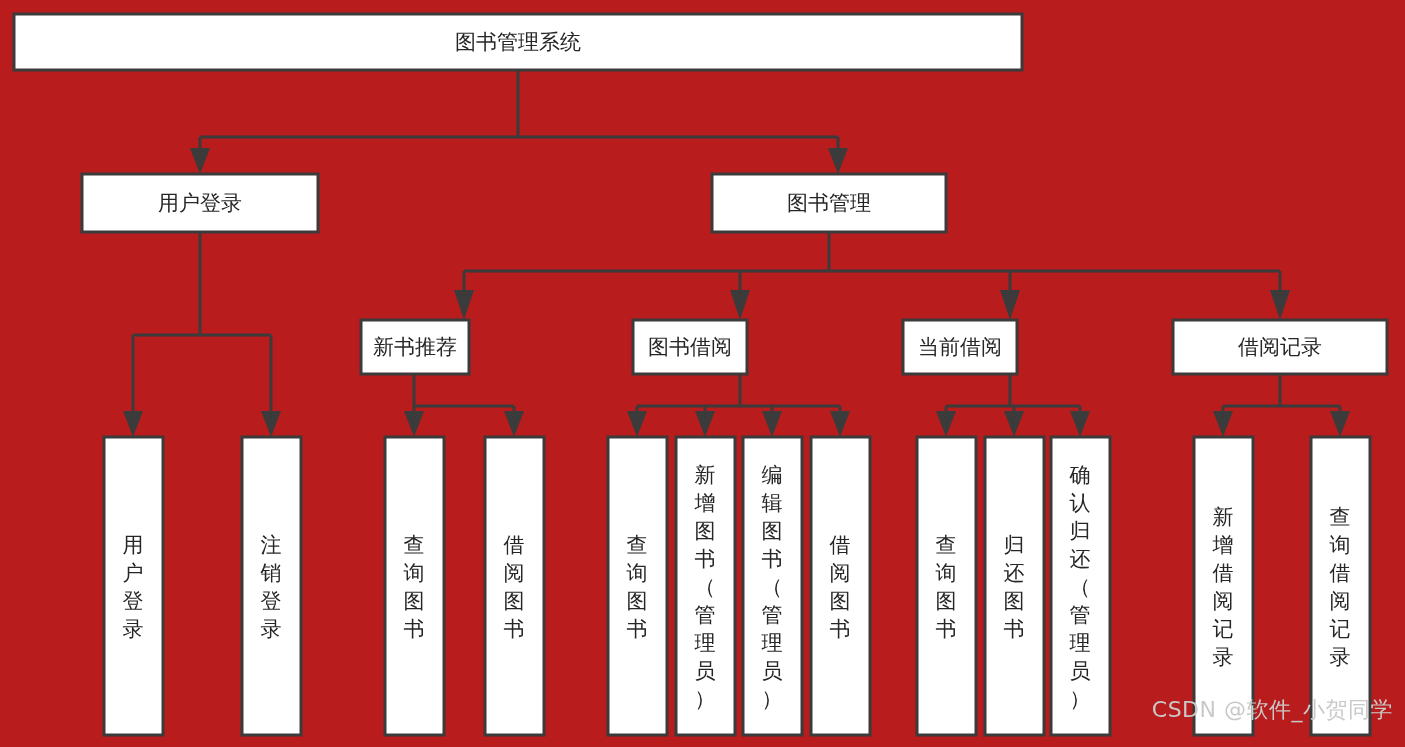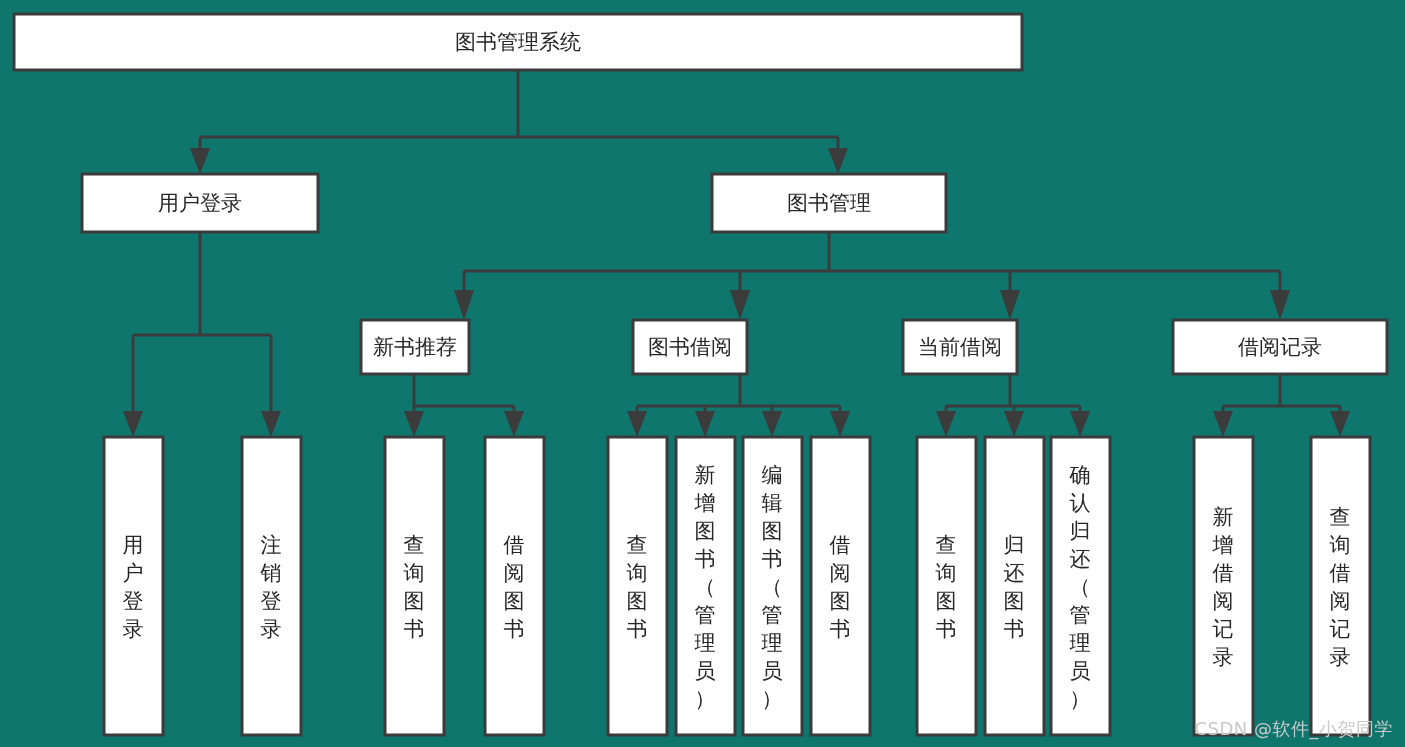--- a/index.html
+++ b/index.html
@@ -8,21 +8,21 @@
     padding: 0;
     background: #ffffff;
   }
   body {
     font-family: "DejaVu Sans", "Liberation Sans", sans-serif;
   }
   #diagram-root {
     position: relative;
     width: 1405px;
     height: 747px;
-    background: #0f766e;
+    background: #b91c1c;
     overflow: hidden;
     text-decoration: underline;
   }
   svg.diagram-canvas {
     position: absolute;
     left: 0;
     top: 0;
     width: 1405px;
     height: 747px;
     display: block;
@@ -52,23 +52,23 @@
   }
   .node-label-v {
     font-family: "DejaVu Sans", "Liberation Sans", sans-serif;
     font-size: 21px;
     fill: #262626;
     text-anchor: middle;
   }
   .watermark {
     position: absolute;
     right: 12px;
-    bottom: 6px;
-    font-family: "DejaVu Sans", "Liberation Sans", sans-serif;
-    font-size: 18px;
+    bottom: 22px;
+    font-family: "DejaVu Sans", "Liberation Sans", sans-serif;
+    font-size: 22px;
     color: #c9c9c9;
     letter-spacing: 0.5px;
     user-select: none;
     pointer-events: none;
     white-space: nowrap;
   }
 </style>
 </head>
 <body>
 

